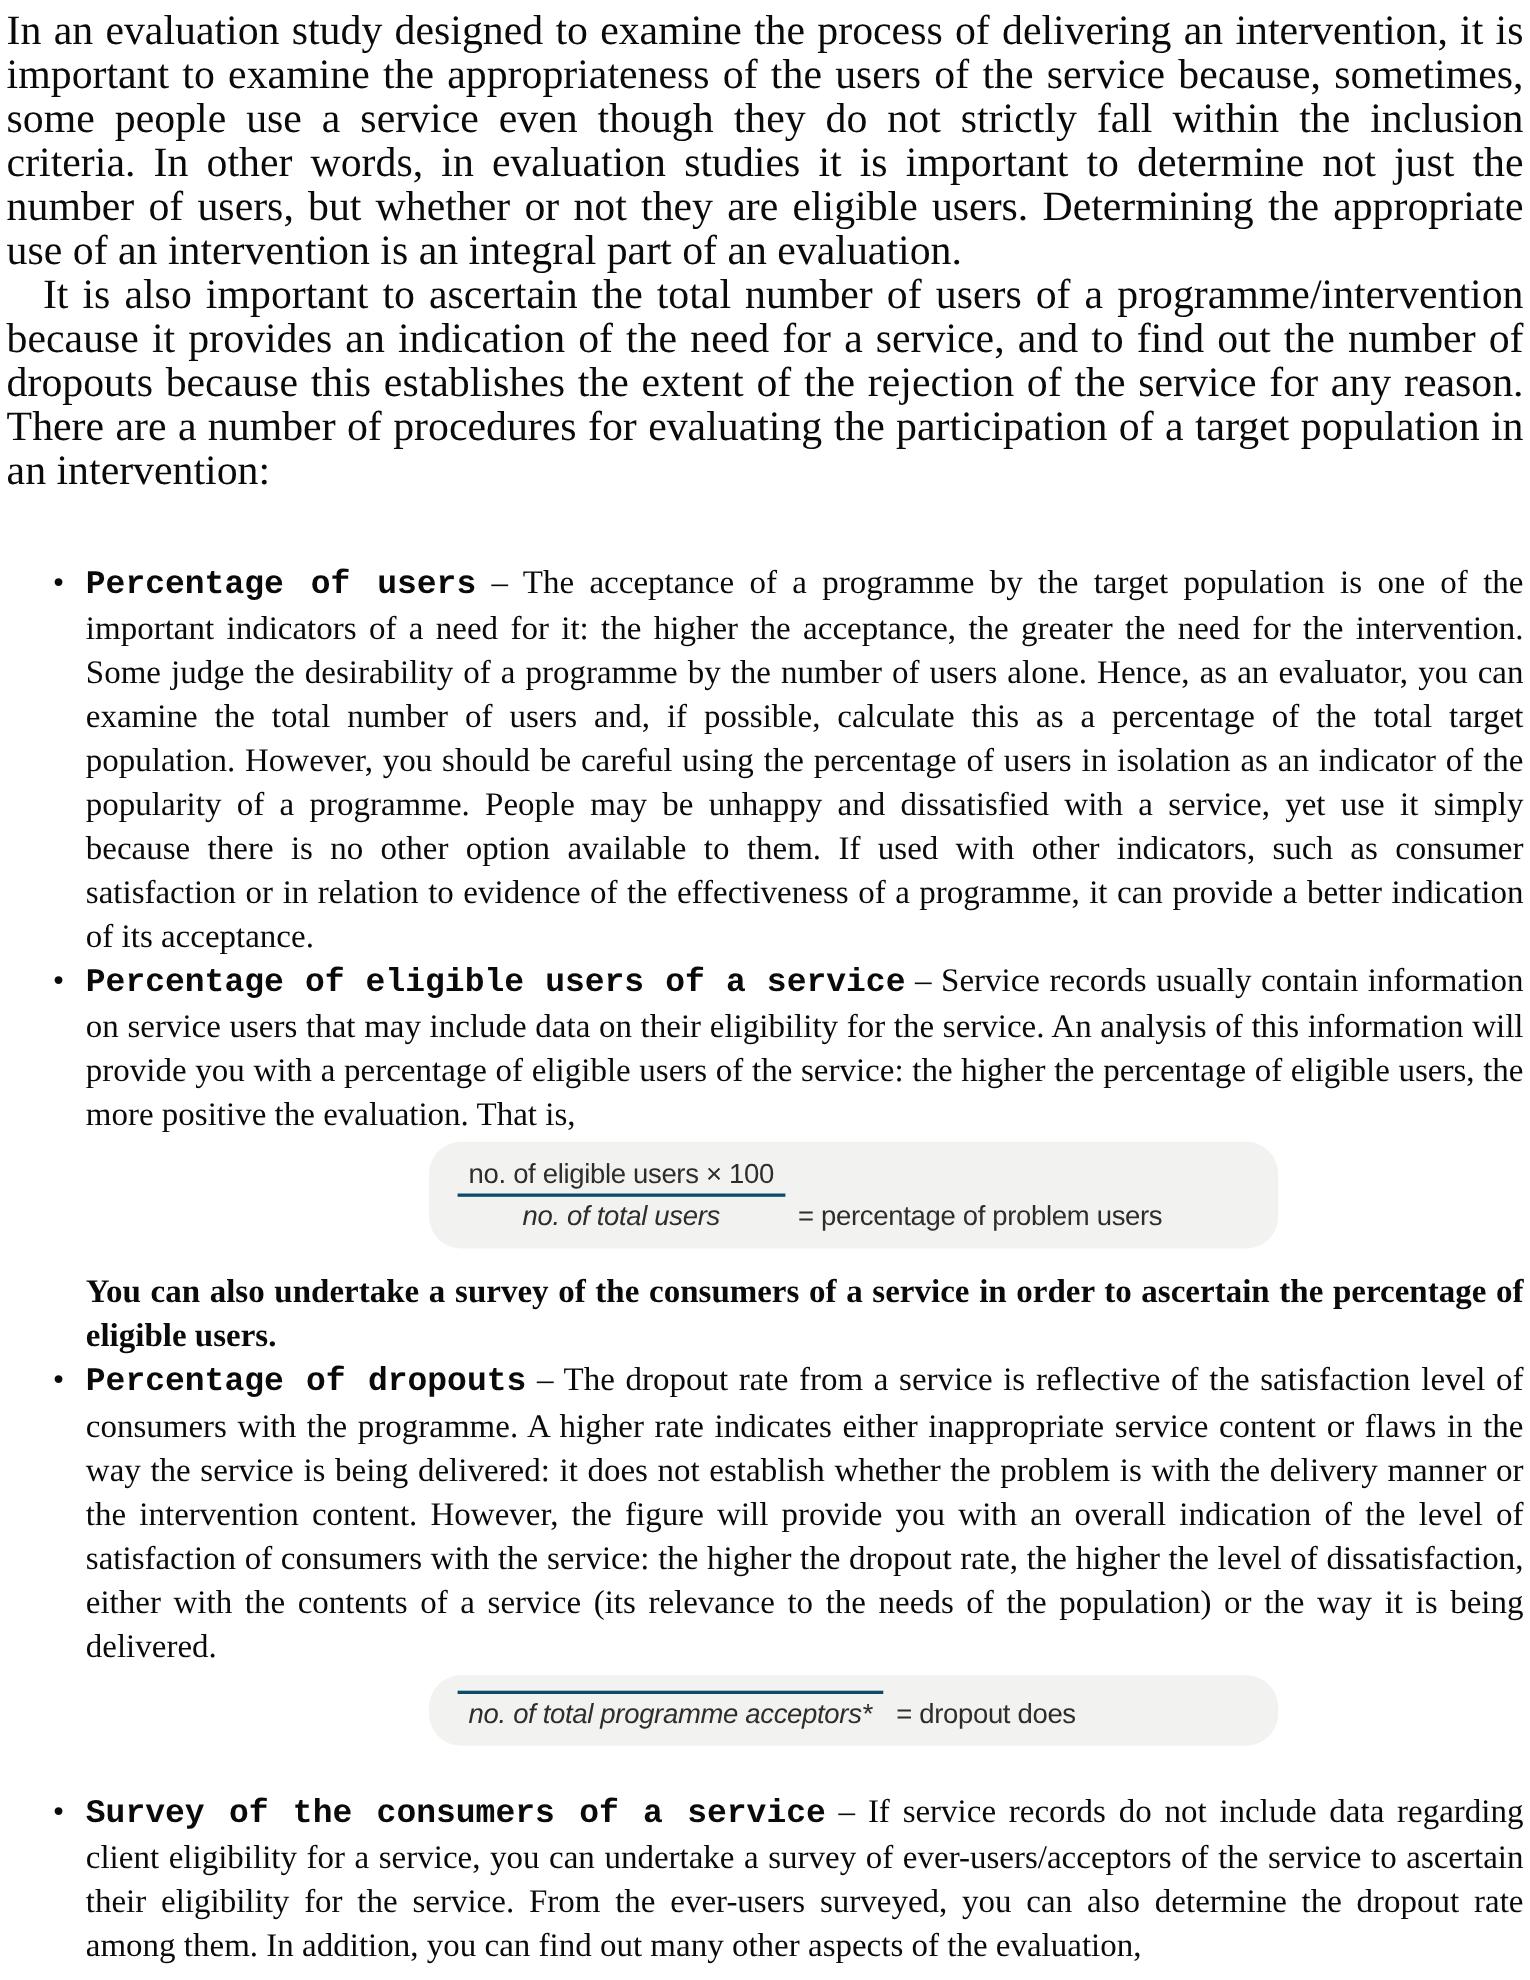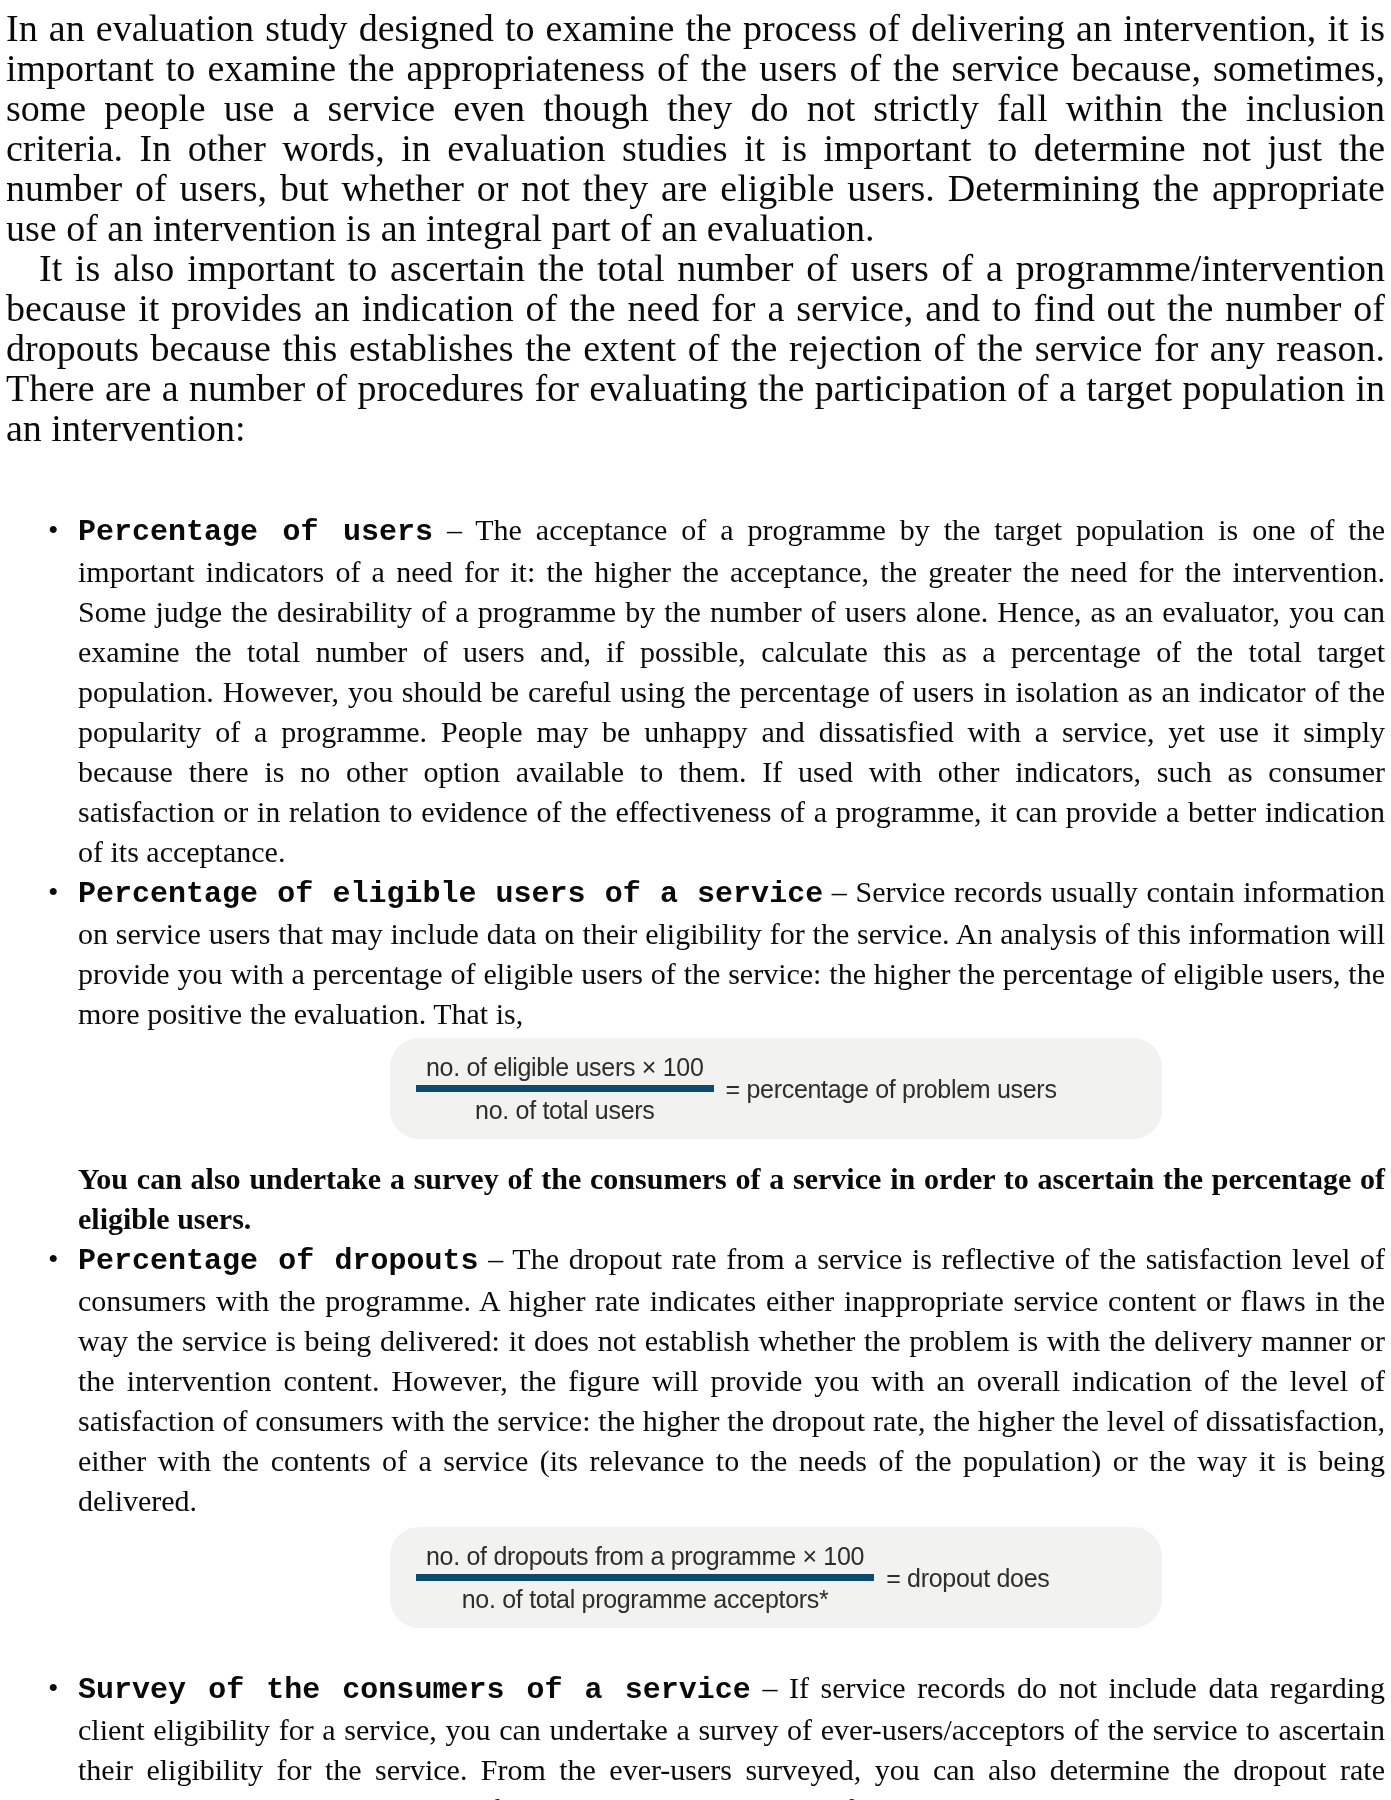--- a/index.html
+++ b/index.html
@@ -37,37 +37,37 @@
   }
   .btext {
     flex: 1;
     margin: 0;
     text-align: justify;
   }
   .lead { font-weight: bold; font-family: Liberation Mono, monospace; }
 
   .formula {
     display: flex;
-    align-items: center;
+    align-items: flex-end;
     margin: 4px 0 0 384px;
     width: 772px;
     box-sizing: border-box;
     padding: 14px 0 14px 26px;
     background: #f2f2f0;
     font-family: "Liberation Sans", "DejaVu Sans", sans-serif;
     font-size: 25px;
     line-height: 30px;
     letter-spacing: -0.3px;
     color: #2d2d2d;
     border-radius: 29px;
   }
   .formula.second { margin-top: 6px; }
   .fraction { text-align: center; }
   .num { padding: 0 10px 3px 10px; }
-  .den { border-top: 7px solid #0c4a6e; padding: 3px 10px 0 10px; }
+  .den { border-top: 3px solid #0c4a6e; padding: 3px 10px 0 10px; font-style: italic; }
   .rhs { margin-left: 12px; white-space: nowrap; }
 
   .cont {
     margin: 20px 0 0 72px;
     font-size: 30px;
     line-height: 40px;
     text-align: justify;
     font-weight: bold;
   }
   .footnote {
@@ -105,21 +105,20 @@
 
   <p class="cont">You can also undertake a survey of the consumers of a service in order to ascertain the percentage of eligible users.</p>
 
   <div class="bullet">
     <span class="marker">•</span>
     <p class="btext"><span class="lead">Percentage of dropouts</span> <span>– The dropout rate from a service is reflective of the satisfaction level of consumers with the programme. A higher rate indicates either inappropriate service content or flaws in the way the service is being delivered: it does not establish whether the problem is with the delivery manner or the intervention content. However, the figure will provide you with an overall indication of the level of satisfaction of consumers with the service: the higher the dropout rate, the higher the level of dissatisfaction, either with the contents of a service (its relevance to the needs of the population) or the way it is being delivered.</span></p>
   </div>
 
   <div class="formula second">
     <div class="fraction">
-      <div class="num">no. of dropouts from a programme × 100</div>
       <div class="den">no. of total programme acceptors*</div>
     </div>
     <div class="rhs">= dropout does</div>
   </div>
 
 
   <div class="bullet gap-bullet">
     <span class="marker">•</span>
     <p class="btext"><span class="lead">Survey of the consumers of a service</span> <span>– If service records do not include data regarding client eligibility for a service, you can undertake a survey of ever-users/acceptors of the service to ascertain their eligibility for the service. From the ever-users surveyed, you can also determine the dropout rate among them. In addition, you can find out many other aspects of the evaluation,</span></p>
   </div>

